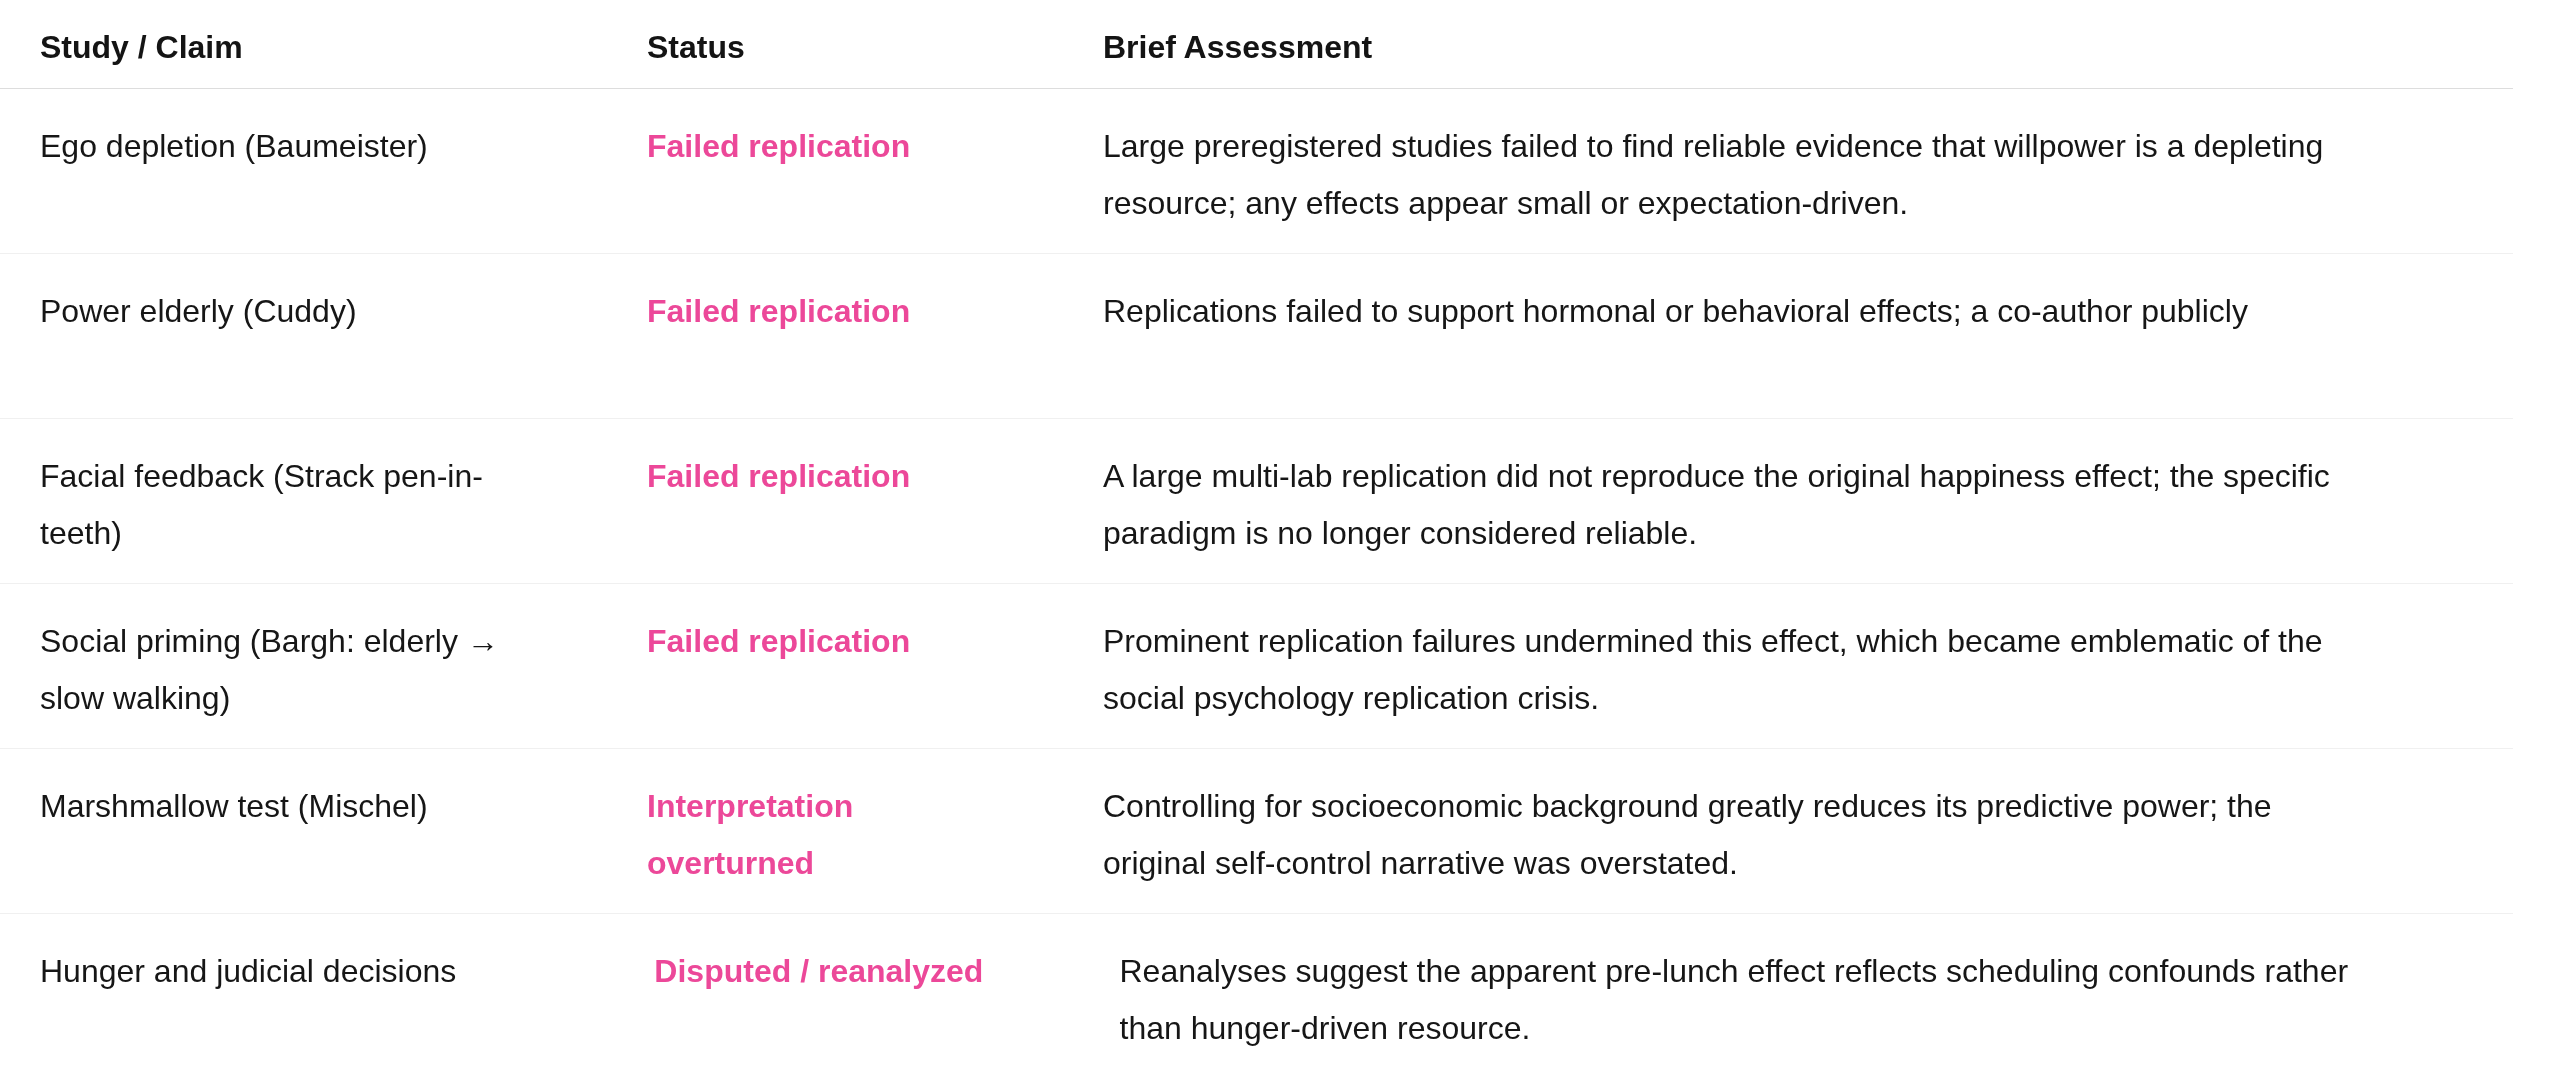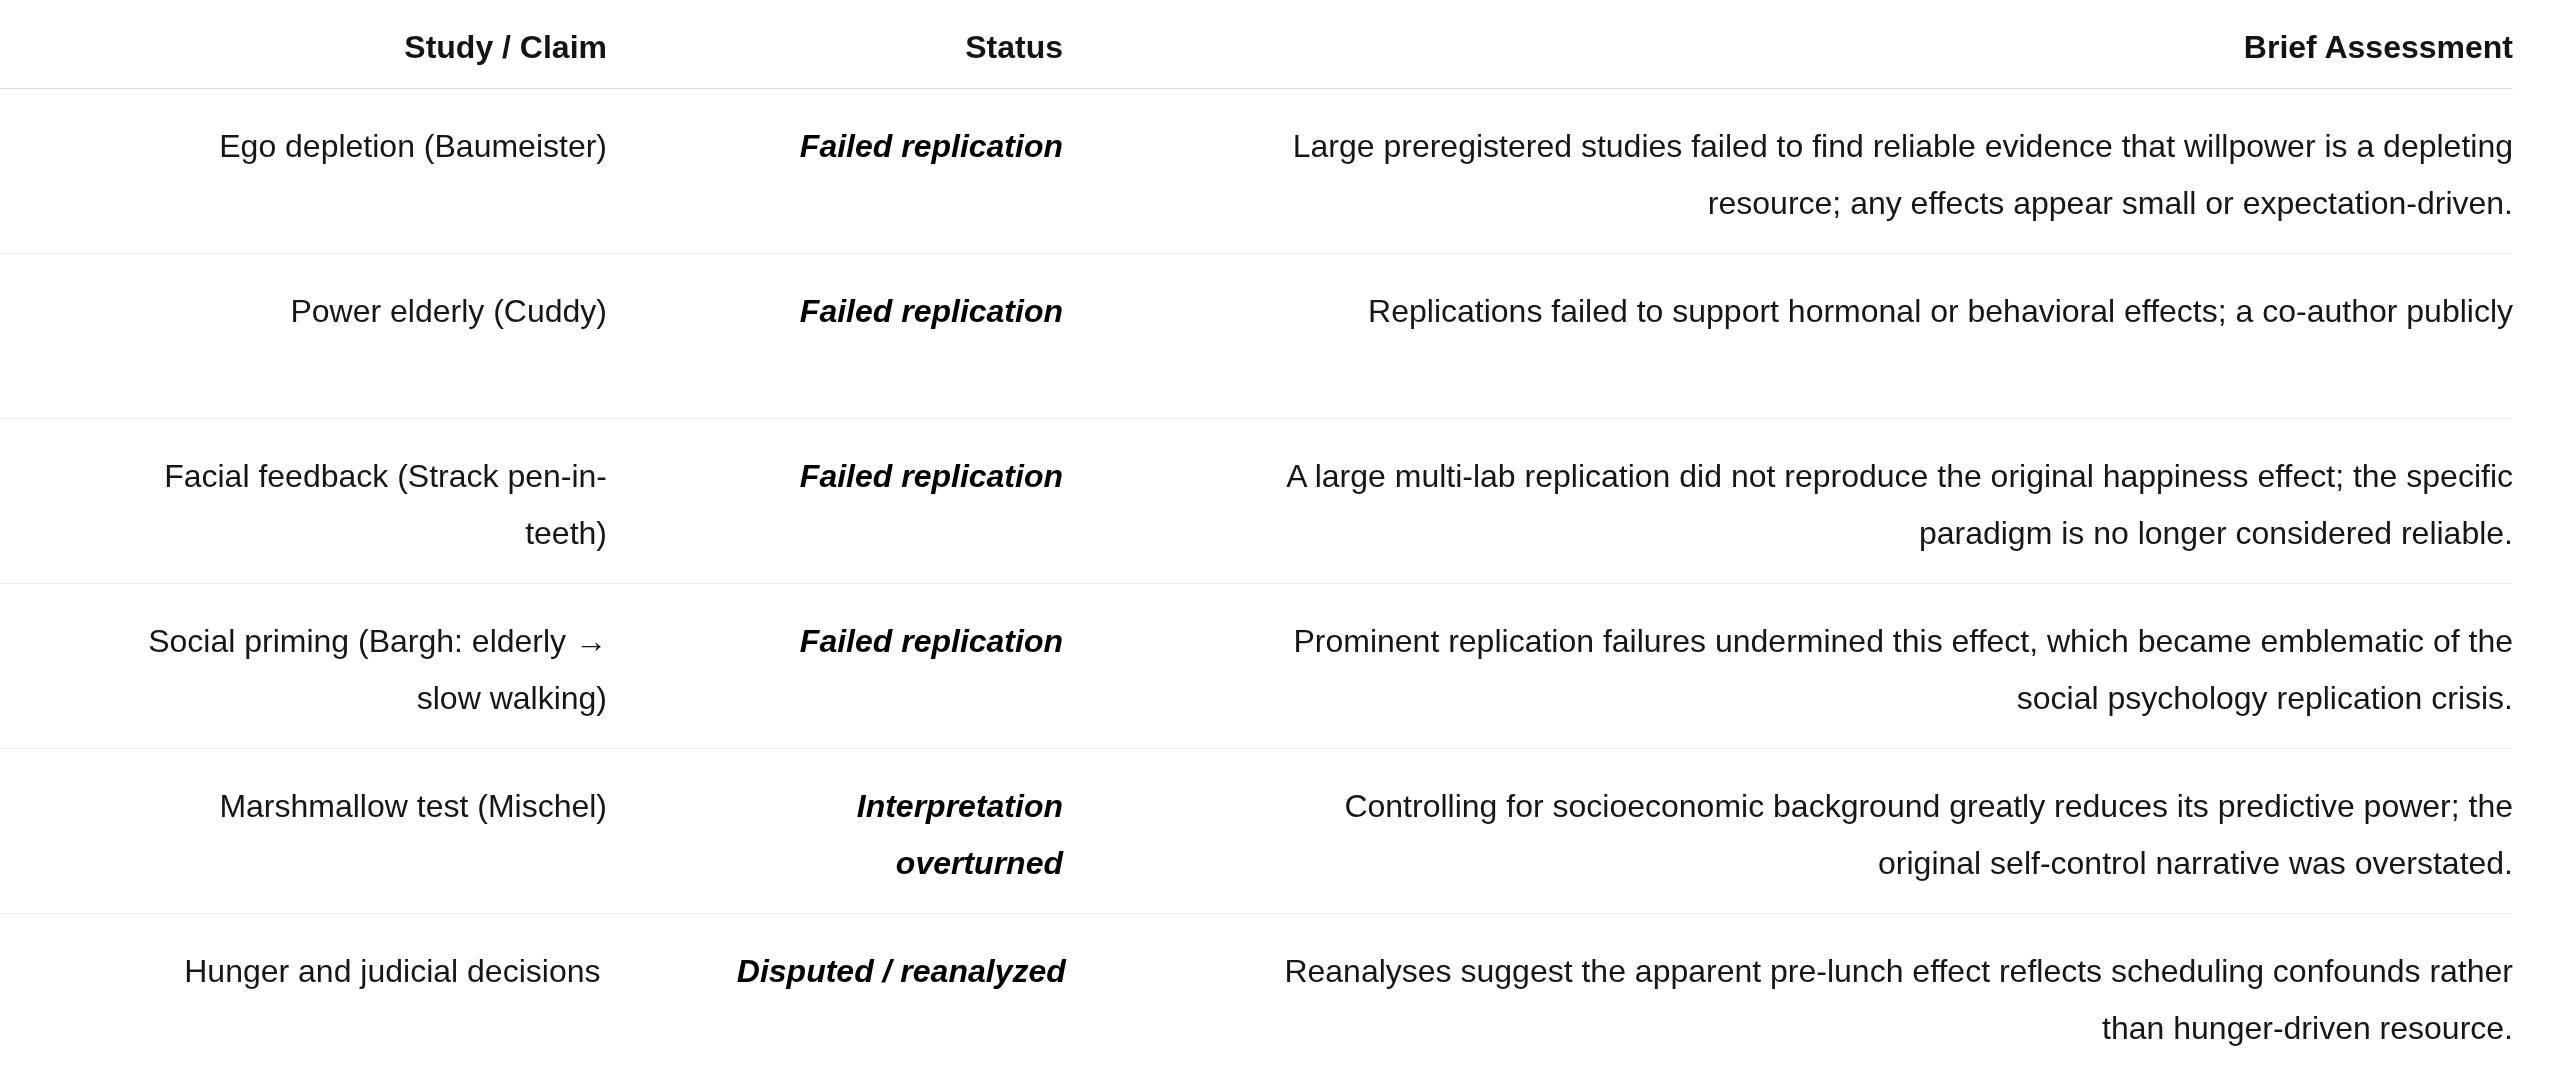--- a/index.html
+++ b/index.html
@@ -39,32 +39,31 @@
     .body-row {
       height: 165px;
       border-bottom: 1.9px solid #f0f0f0;
     }
     .body-row.last {
       border-bottom: none;
       gap: 14px;
     }
     .cell {
       box-sizing: border-box;
-      padding-left: 68px;
+      padding-left: 40px;
       font-size: 32px;
       line-height: 57px;
-      text-align: right;
     }
     .body-row .cell {
       padding-top: 28.5px;
     }
     .col-claim { width: 607px; }
     .col-status { width: 456px; font-weight: bold; }
     .col-assess { width: 1450px; padding-right: 0; }
-    .body-row .col-status { color: #000000; font-style: italic; }
+    .body-row .col-status { color: #ec4899; }
     .line { display: block; white-space: nowrap; }
   </style>
 </head>
 <body>
 
 <div class="table">
   <div class="row header-row">
     <div class="cell col-claim">Study / Claim</div>
     <div class="cell col-status">Status</div>
     <div class="cell col-assess">Brief Assessment</div>

